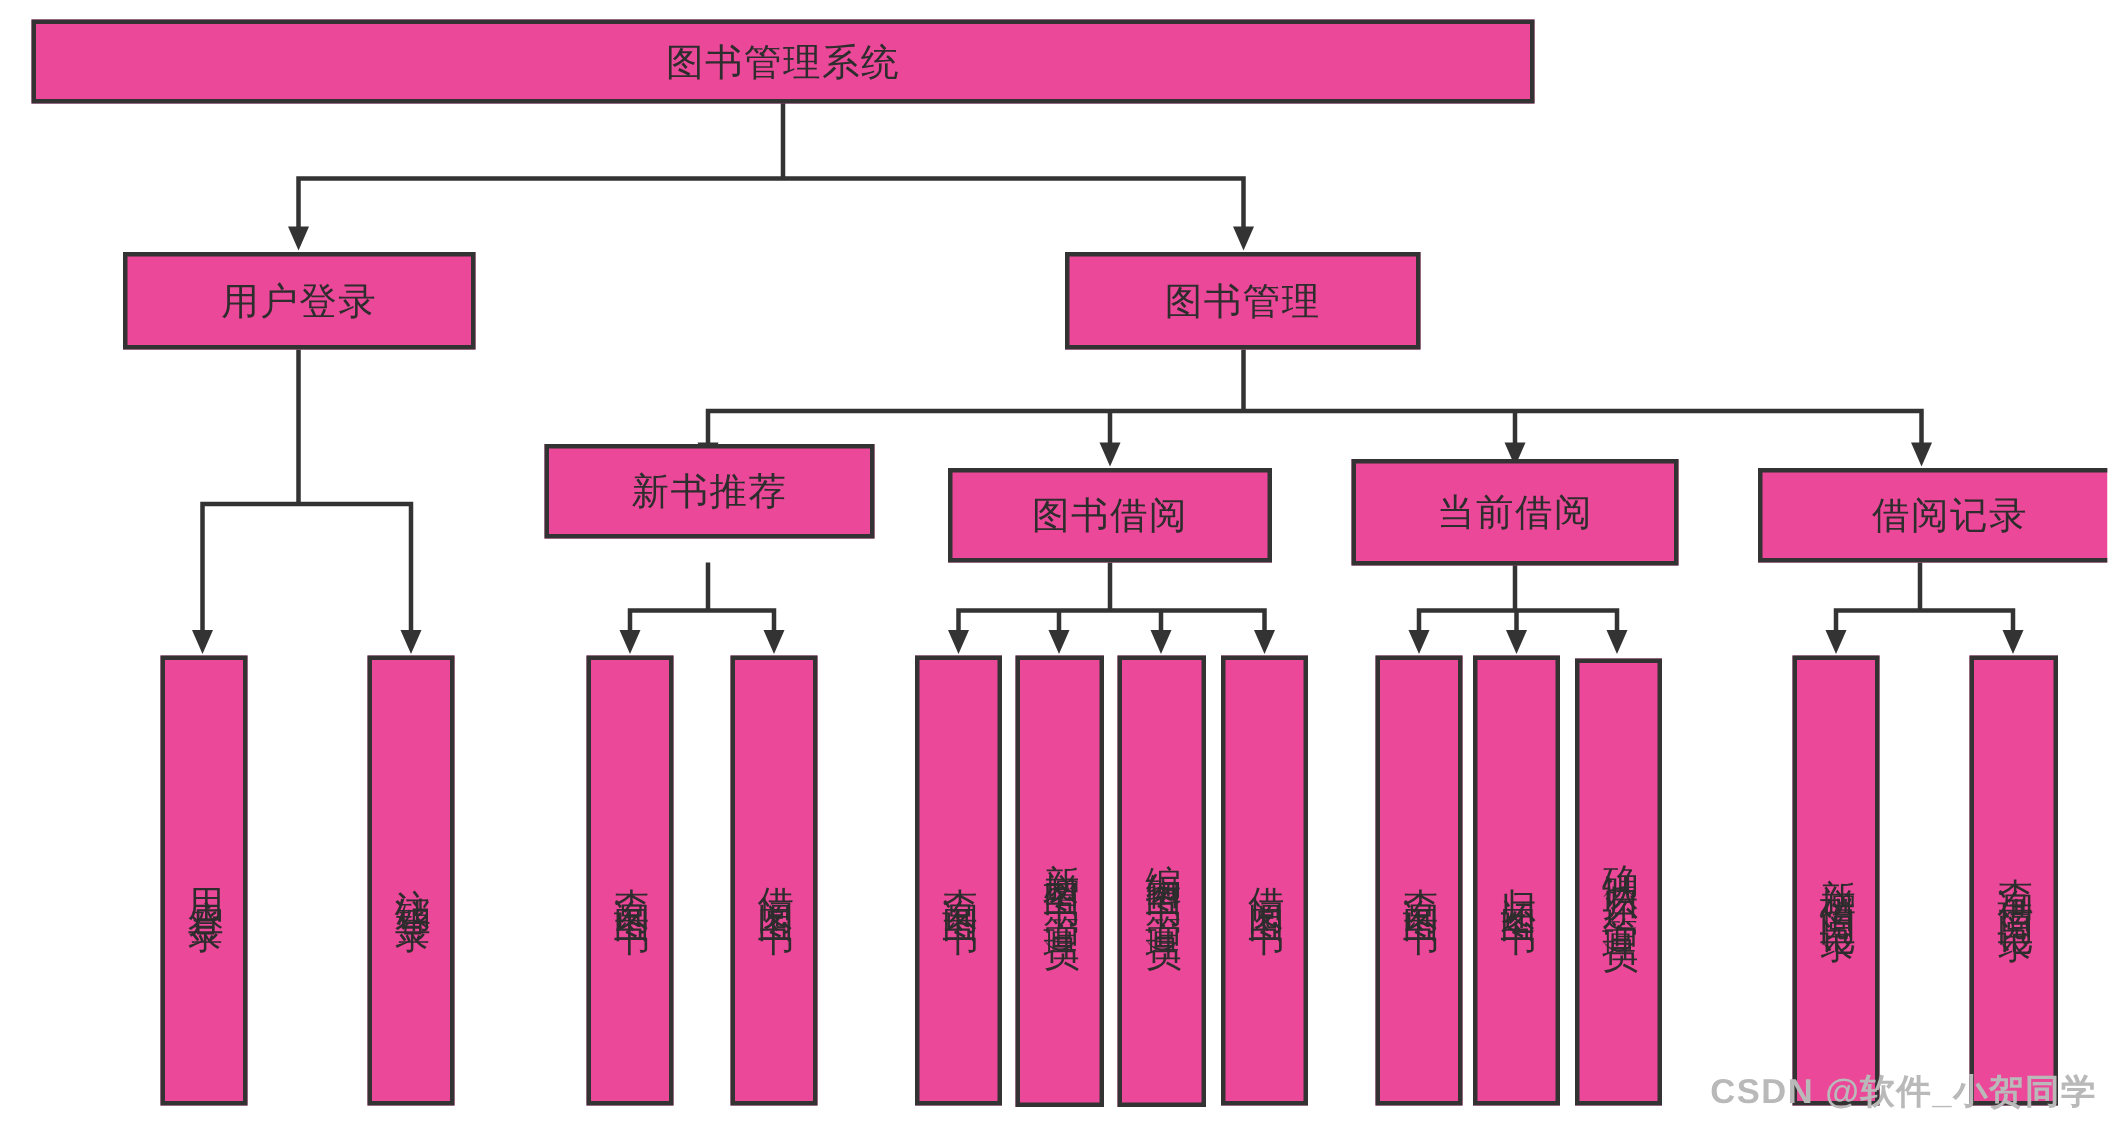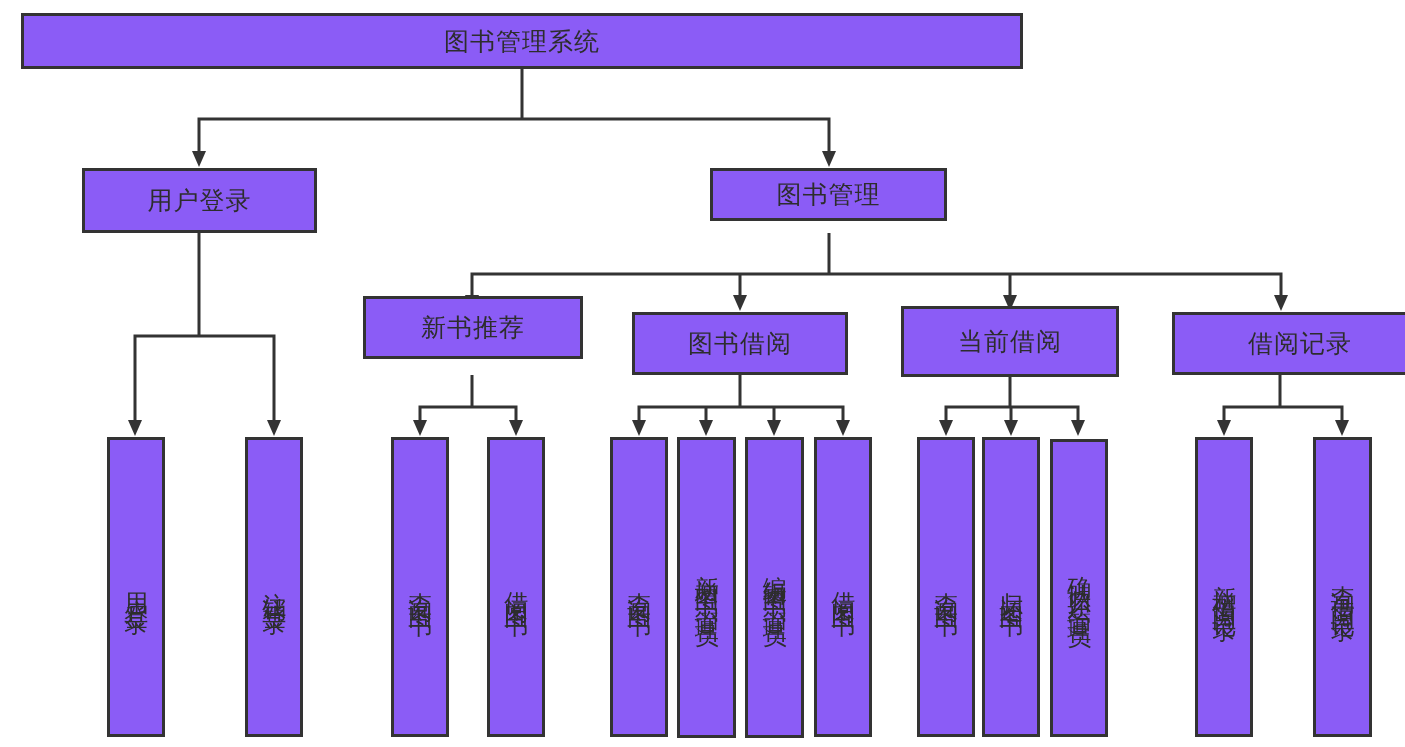--- a/index.html
+++ b/index.html
@@ -12,21 +12,21 @@
     overflow: hidden;
   }
   svg.connectors {
     position: absolute;
     left: 0; top: 0;
     width: 1405px; height: 747px;
     z-index: 1;
   }
   .box {
     position: absolute;
-    background: #8b5cf6;
+    background: #ec4899;
     border: 3px solid #333333;
     box-sizing: border-box;
     display: flex;
     align-items: center;
     justify-content: center;
     color: #2d2d2d;
     z-index: 2;
   }
   .hbox { font-size: 25px; letter-spacing: 1px; }
   .vbox span {
@@ -89,21 +89,21 @@
       <polygon points="1004,420 1018,420 1011,436"></polygon>
       <polygon points="1071,420 1085,420 1078,436"></polygon>
       <polygon points="1217,420 1231,420 1224,436"></polygon>
       <polygon points="1335,420 1349,420 1342,436"></polygon>
     </g>
   </svg>
 
   <div class="box hbox" style="left:21px; top:13px; width:1002px; height:56px;">图书管理系统</div>
 
   <div class="box hbox" style="left:82px; top:168px; width:235px; height:65px;">用户登录</div>
-  <div class="box hbox" style="left:710px; top:168px; width:237px; height:53px;">图书管理</div>
+  <div class="box hbox" style="left:710px; top:168px; width:237px; height:65px;">图书管理</div>
 
   <div class="box hbox" style="left:363px; top:296px; width:220px; height:63px;">新书推荐</div>
   <div class="box hbox" style="left:632px; top:312px; width:216px; height:63px;">图书借阅</div>
   <div class="box hbox" style="left:901px; top:306px; width:218px; height:71px;">当前借阅</div>
   <div class="box hbox" style="left:1172px; top:312px; width:256px; height:63px;">借阅记录</div>
 
   <div class="box vbox" style="left:107px; top:437px; width:58px; height:300px;">
       <span>用户登录</span>
     </div>
   <div class="box vbox" style="left:245px; top:437px; width:58px; height:300px;">
@@ -140,14 +140,15 @@
       <span>确认归还（管理员）</span>
     </div>
 
   <div class="box vbox" style="left:1195px; top:437px; width:58px; height:300px;">
       <span>新增借阅记录</span>
     </div>
   <div class="box vbox" style="left:1313px; top:437px; width:59px; height:300px;">
       <span>查询借阅记录</span>
     </div>
 
+  <div class="watermark">CSDN @软件_小贺同学</div>
 
 </div>
 
 </body></html>

